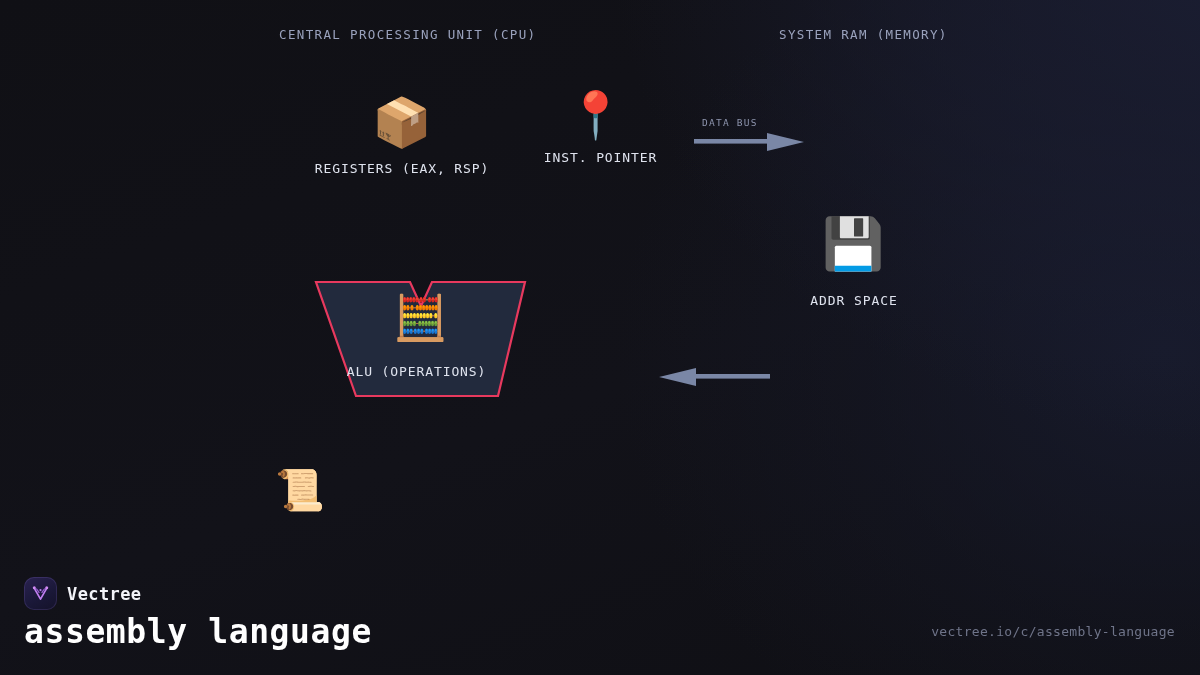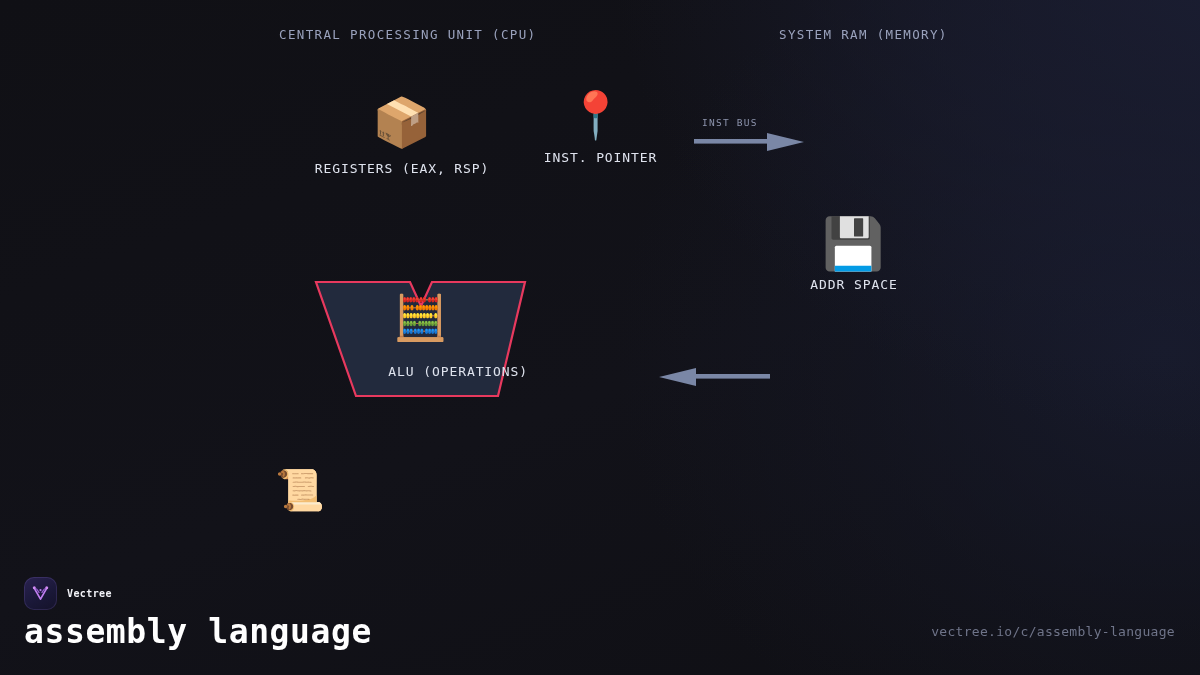--- a/index.html
+++ b/index.html
@@ -59,21 +59,21 @@
 
   #node-registers { left: 402px; top: 98px; }
   #node-registers .node-icon { font-size: 48px; }
 
   #node-pointer { left: 596px; top: 92px; }
   #node-pointer .node-icon { font-size: 46px; }
   #node-pointer .node-label { margin-top: 12px; margin-left: 9px; }
 
   #node-addr { left: 854px; top: 219px; }
   #node-addr .node-icon { font-size: 50px; }
-  #node-addr .node-label { margin-top: 8px; }
+  #node-addr .node-label { margin-top: 24px; }
 
   
   #alu-block {
     position: absolute;
     left: 313px;
     top: 276px;
     width: 215px;
     height: 126px;
   }
   #alu-block svg { display: block; width: 215px; height: 126px; overflow: visible; }
@@ -82,23 +82,23 @@
     left: 0; right: 0;
     top: 20px;
     text-align: center;
     font-family: "DejaVu Sans", sans-serif;
     font-size: 44px;
     line-height: 1;
     user-select: none;
   }
   #alu-label {
     position: absolute;
-    left: 0; right: 0;
+    left: 0; right: 8px;
     top: 88px;
-    text-align: right;
+    text-align: center;
     font-family: "DejaVu Sans Mono", "Liberation Mono", monospace;
     font-size: 13px;
     letter-spacing: 0.9px;
     color: #dfe3ee;
     white-space: nowrap;
   }
 
   
   .bus {
     position: absolute;
@@ -153,21 +153,21 @@
     border-radius: 10px;
     background: linear-gradient(150deg, #2a2250 0%, #1a1838 58%, #141229 100%);
     display: flex;
     align-items: center;
     justify-content: center;
     box-shadow: inset 0 0 0 1px rgba(150,120,220,0.18);
   }
   #brand-logo svg { display: block; }
   #brand-name {
     font-family: "DejaVu Sans Mono", "Liberation Mono", monospace;
-    font-size: 10px;
+    font-size: 17px;
     font-weight: bold;
     letter-spacing: 0.4px;
     color: #f2f3f8;
   }
   #page-title {
     position: absolute;
     left: 24px;
     top: 612px;
     font-family: "DejaVu Sans Mono", "Liberation Mono", monospace;
     font-size: 33px;
@@ -216,21 +216,21 @@
     </svg>
     <div id="alu-abacus">🧮</div>
     <div id="alu-label">ALU (OPERATIONS)</div>
   </div>
 
   <div class="bus" id="bus-data">
     <svg width="112" height="22" viewBox="0 0 112 22" xmlns="http://www.w3.org/2000/svg">
       <rect x="0" y="8" width="80" height="4.6" fill="#7a87a6"></rect>
       <polygon points="73,2 110,11 73,20" fill="#7a87a6"></polygon>
     </svg>
-    <div class="bus-label">INST BUS</div>
+    <div class="bus-label">DATA BUS</div>
   </div>
 
   <div class="bus" id="bus-ctrl">
     <svg width="114" height="22" viewBox="0 0 114 22" xmlns="http://www.w3.org/2000/svg">
       <rect x="32" y="8" width="81" height="4.6" fill="#7a87a6"></rect>
       <polygon points="39,2 2,11 39,20" fill="#7a87a6"></polygon>
     </svg>
     <div class="bus-label"></div>
   </div>
 

